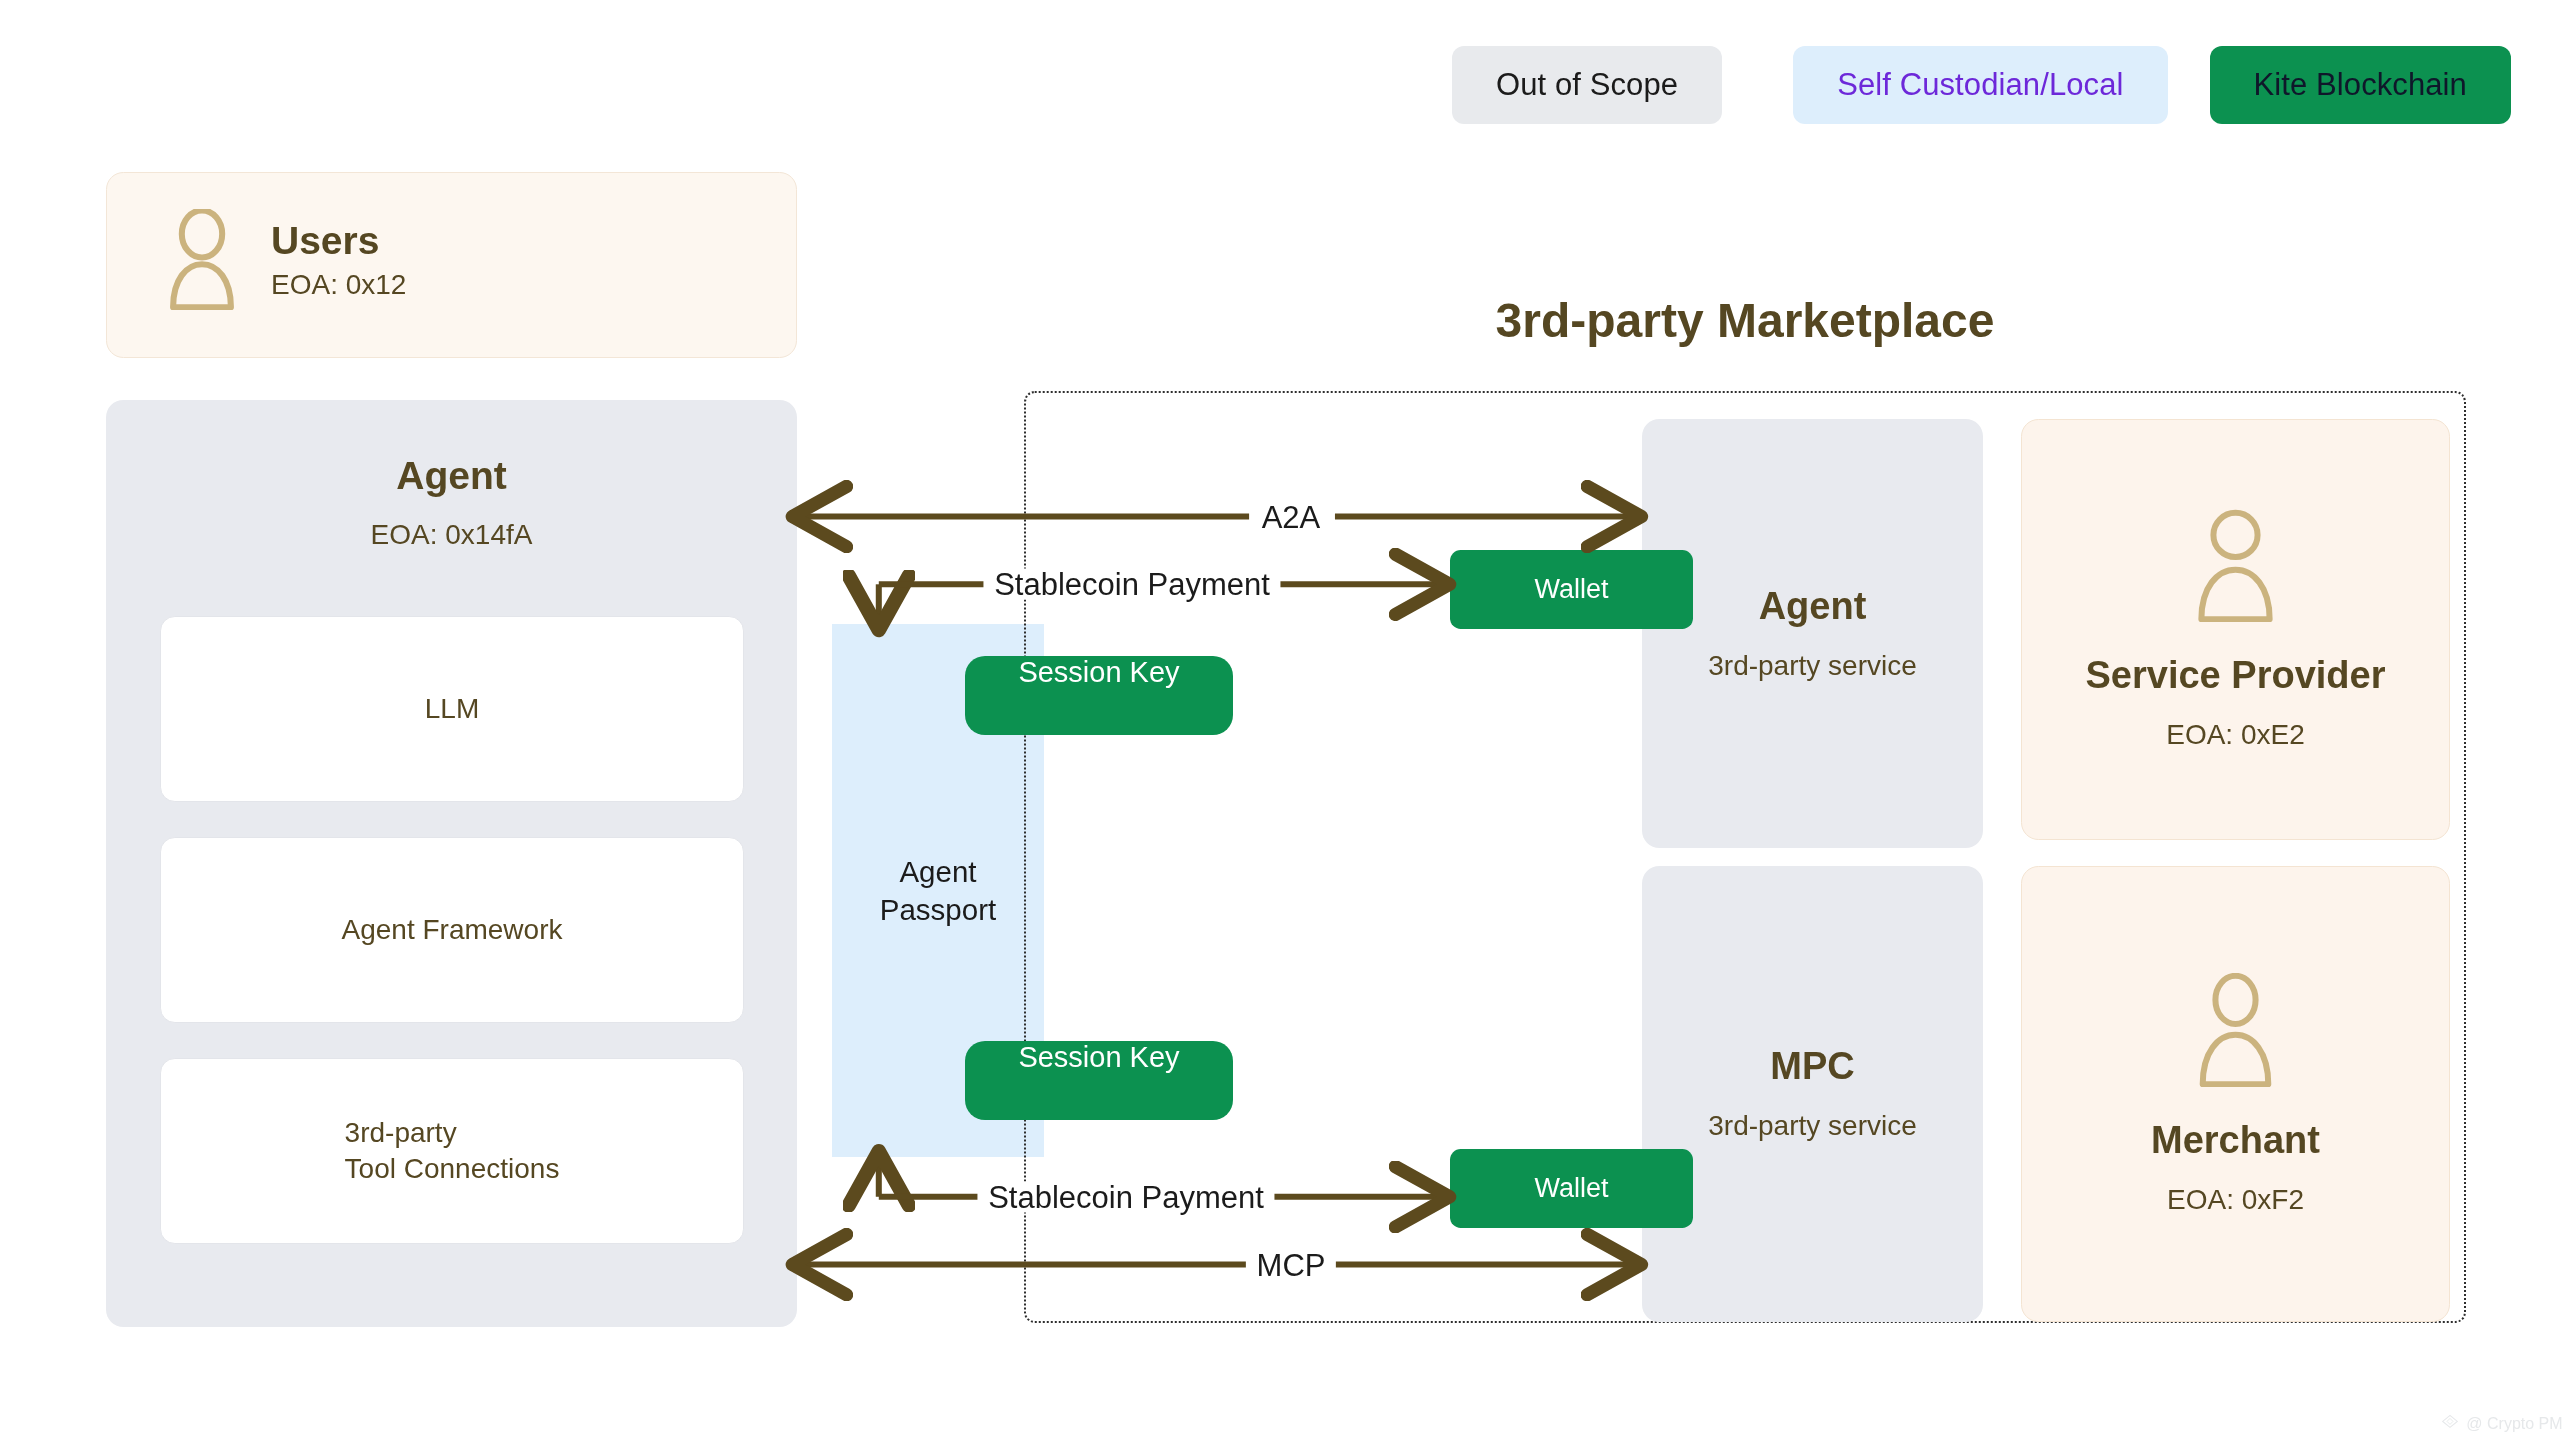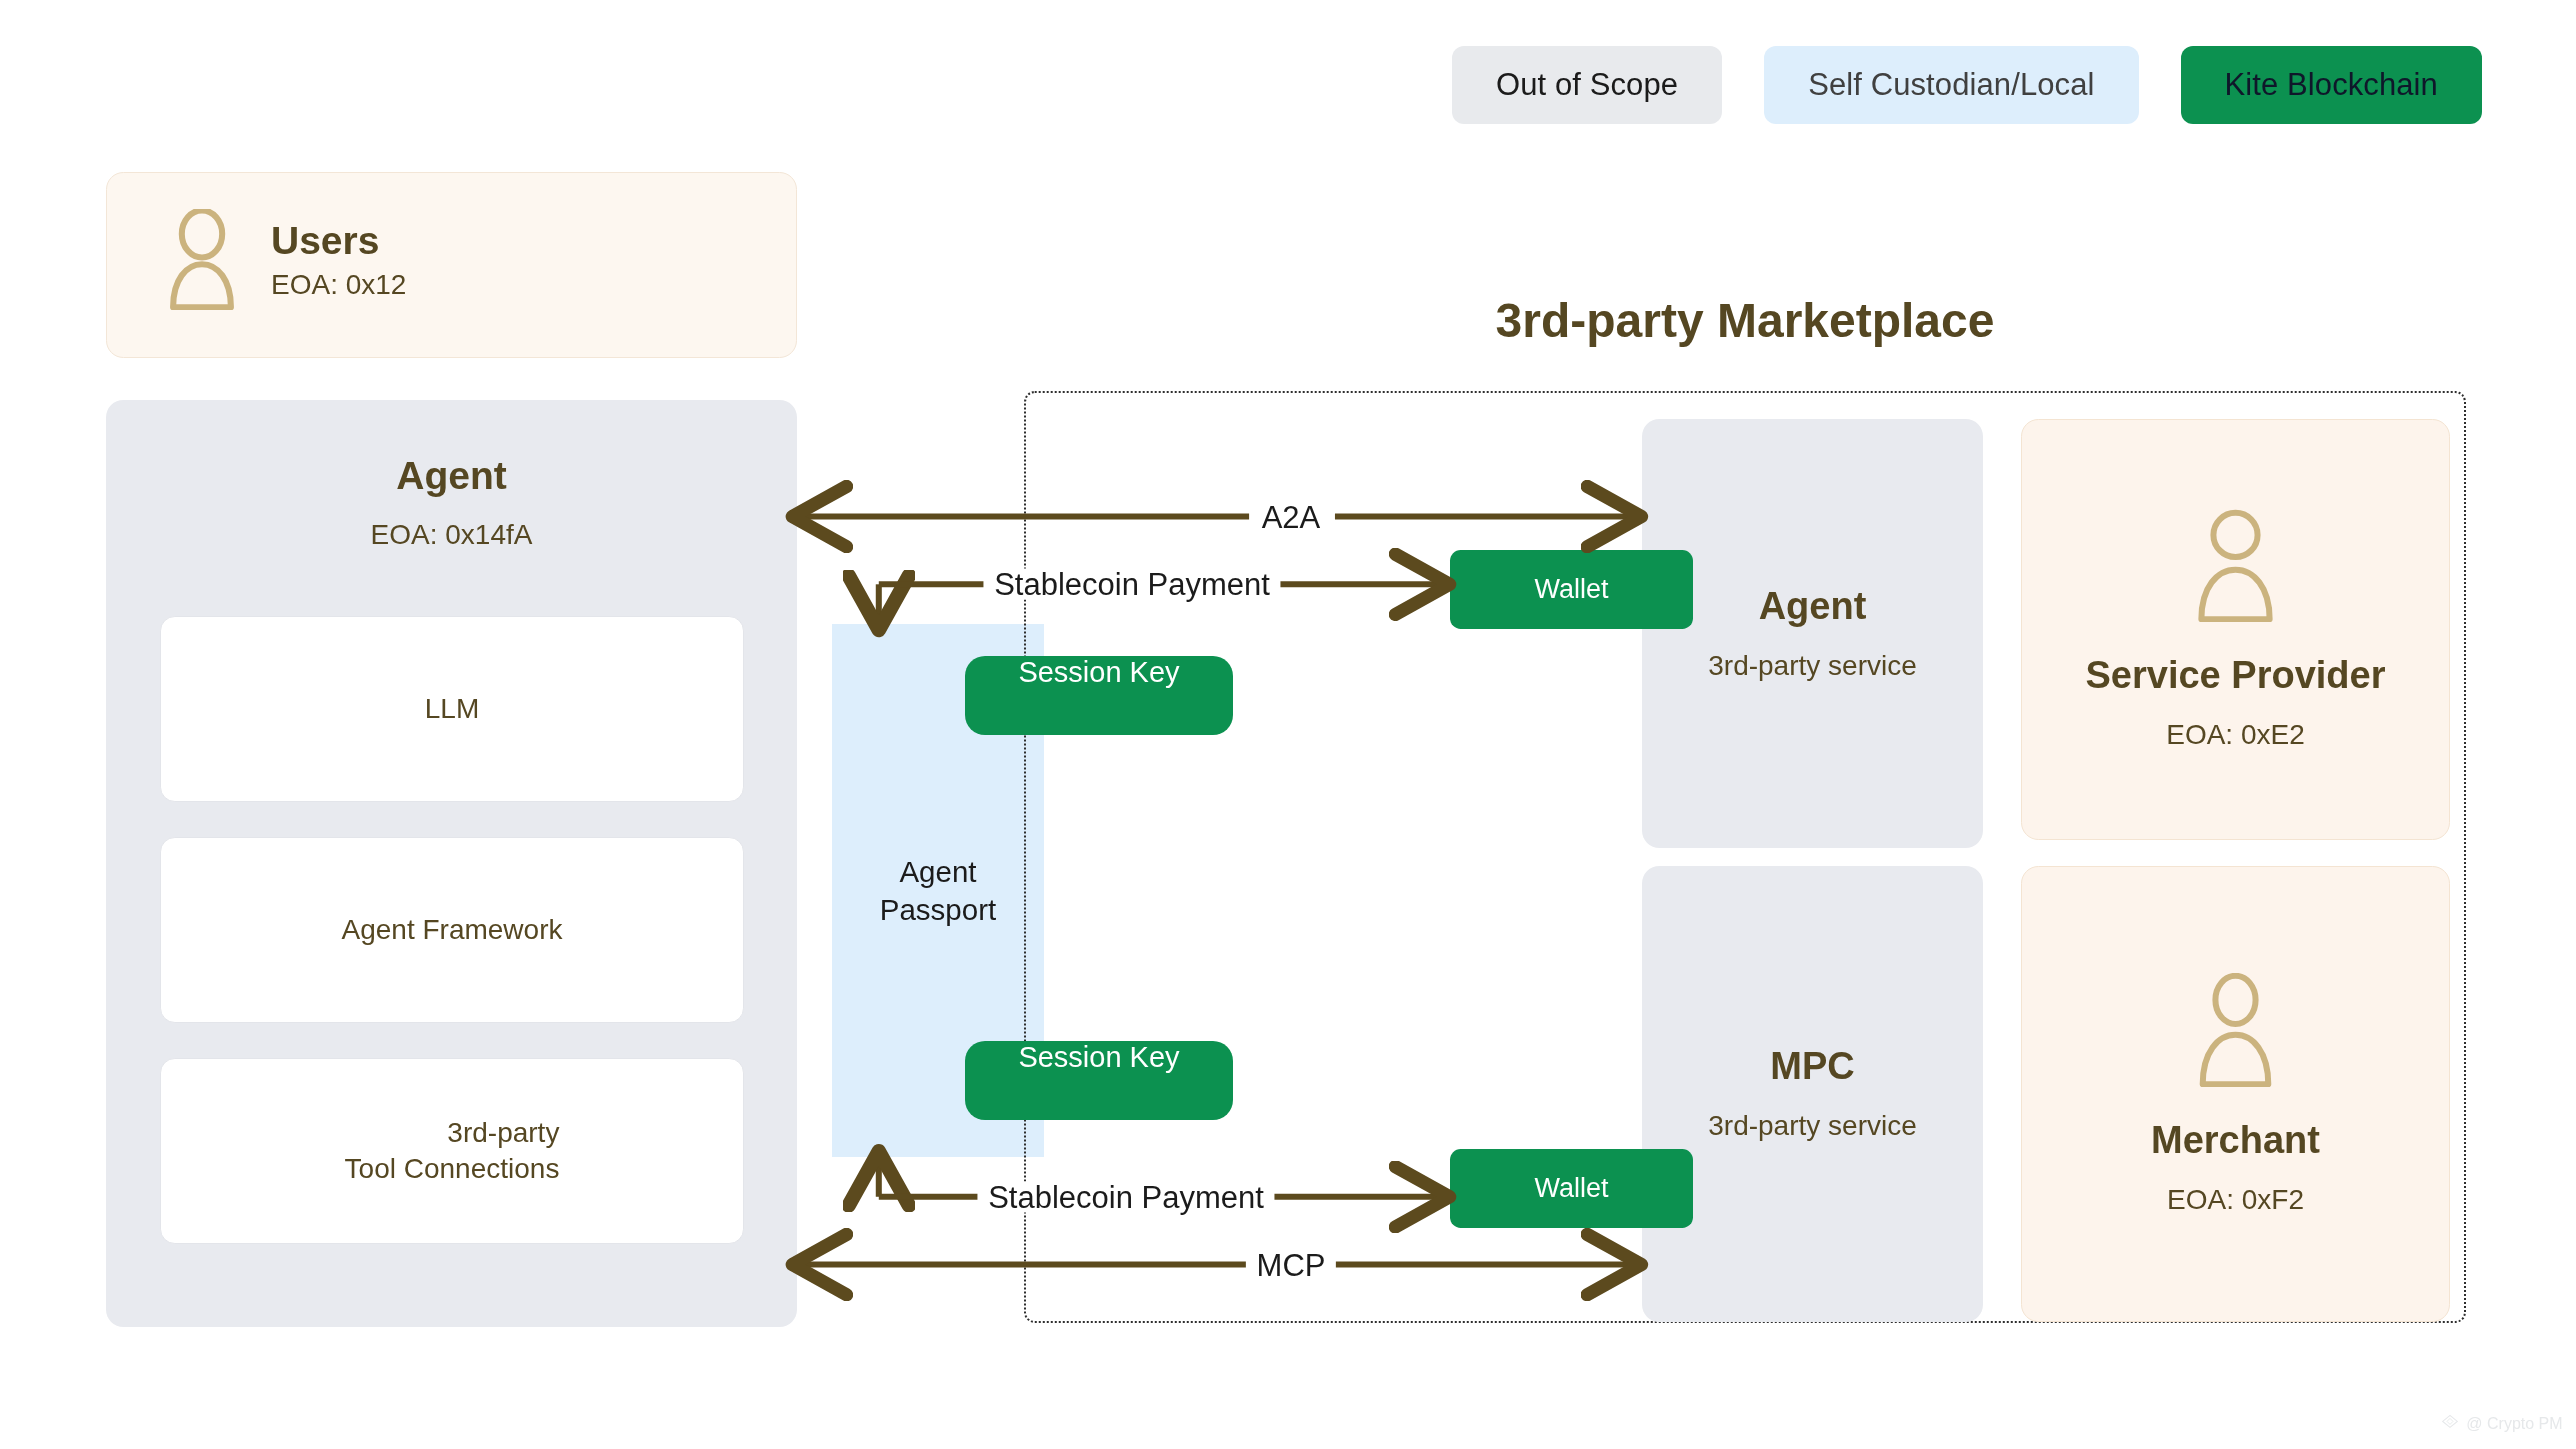--- a/index.html
+++ b/index.html
@@ -34,21 +34,21 @@
     display: flex;
     align-items: center;
     justify-content: center;
     padding: 0 44px;
     font-size: 31px;
     letter-spacing: 0.1px;
     box-sizing: border-box;
     white-space: nowrap;
   }
   .chip-scope   { background: #e8eaed; color: #1b1b1b; }
-  .chip-custody { background: #ddeefc; color: #404040; }
+  .chip-custody { background: #ddeefc; color: #6d28d9; margin-left: 29px; }
   .chip-kite    { background: #0c9150; color: #0f172a; }
 
   
   .users-card {
     position: absolute;
     left: 106px;
     top: 172px;
     width: 691px;
     height: 186px;
     background: #fdf7f0;
@@ -118,21 +118,21 @@
     gap: 35px;
   }
   .agent-subcard {
     background: #ffffff;
     border: 1.3px solid #e3e5ea;
     border-radius: 14.8px;
     height: 186px;
     display: flex;
     align-items: center;
     justify-content: center;
-    text-align: right;
+    text-align: left;
     font-size: 28px;
     color: #554722;
     line-height: 1.28;
     box-sizing: border-box;
   }
 
   
   .passport {
     position: absolute;
     left: 832px;

